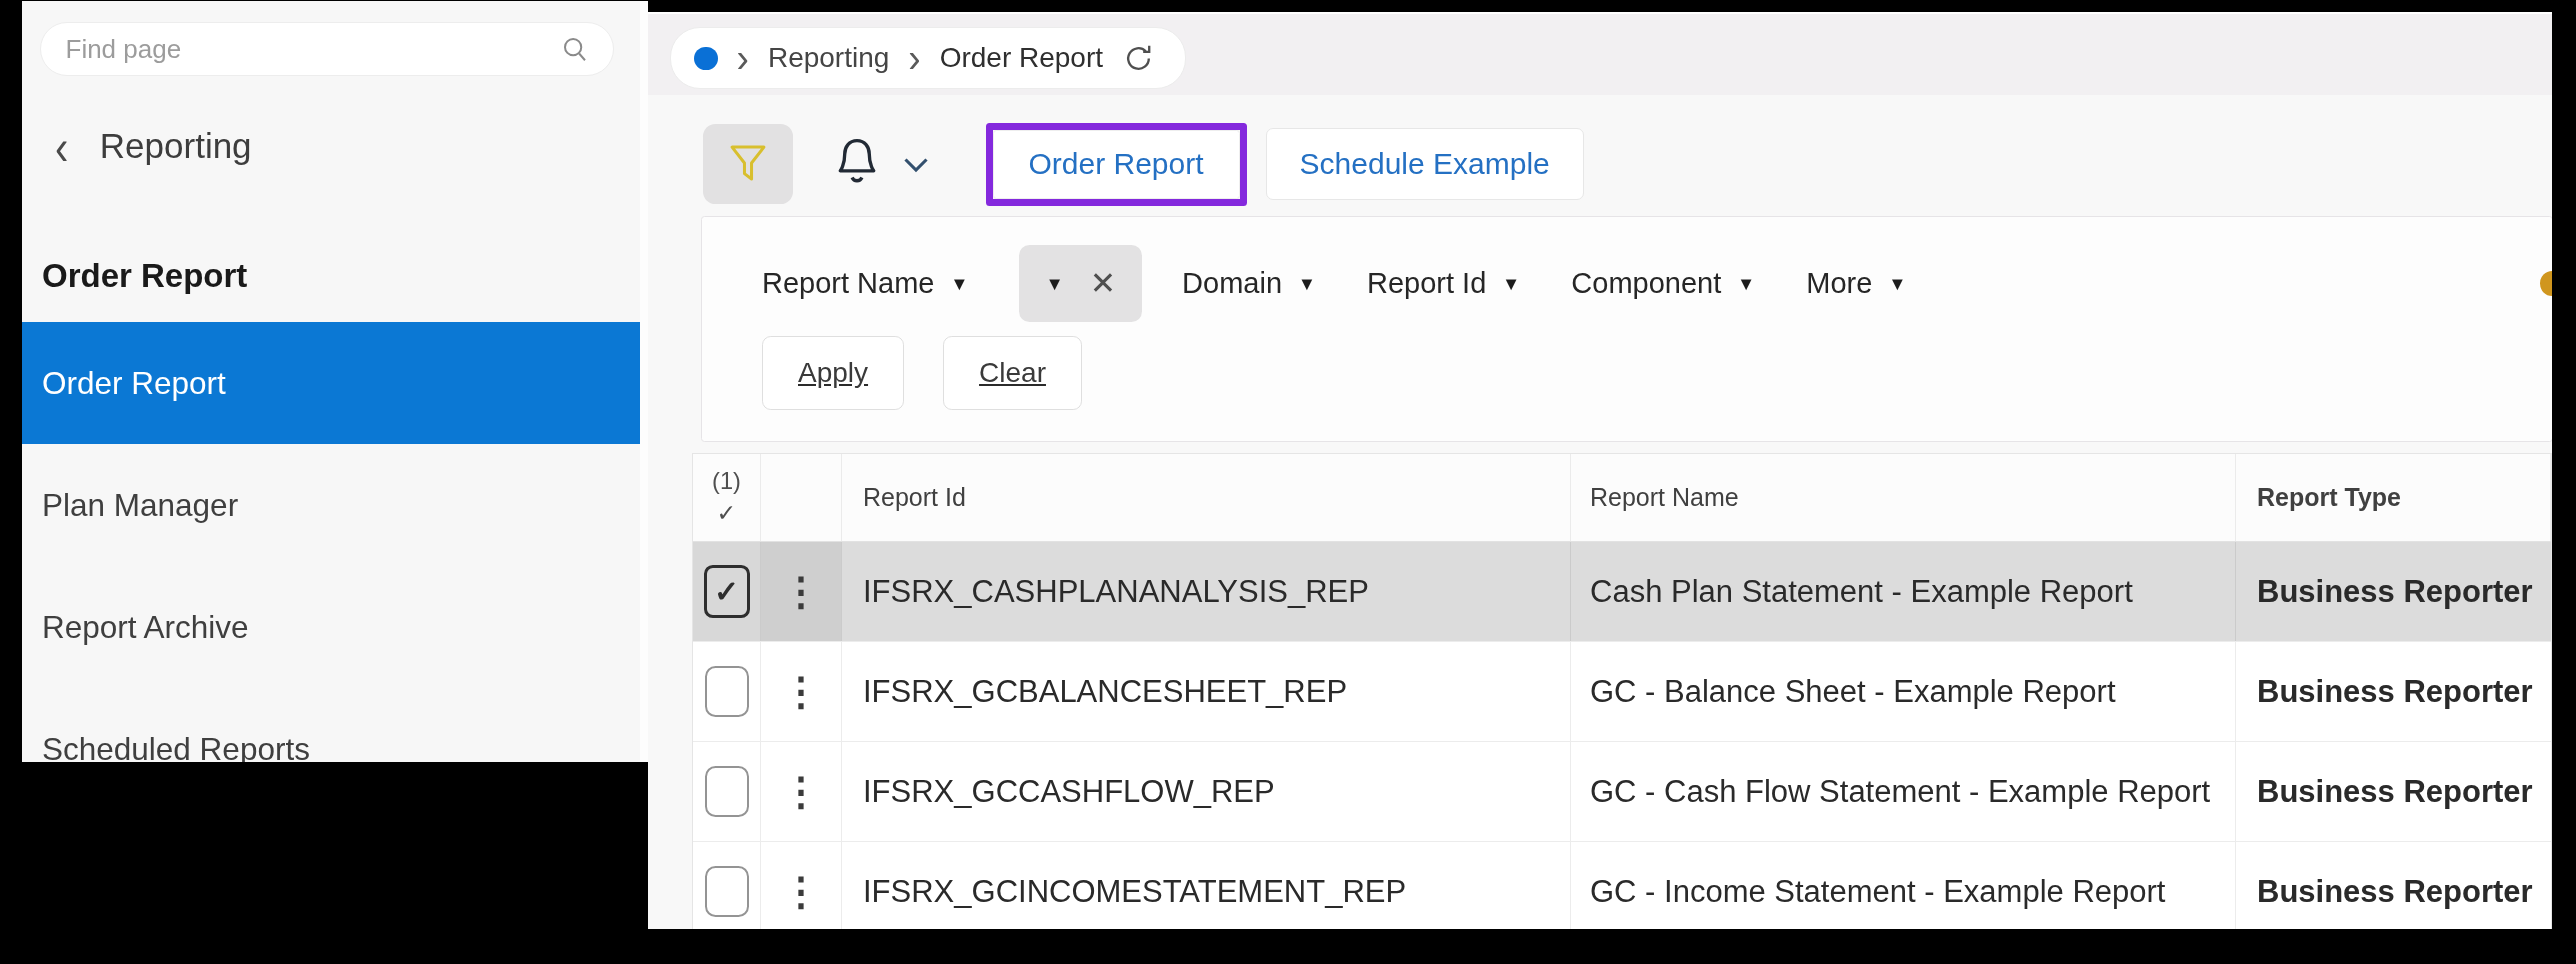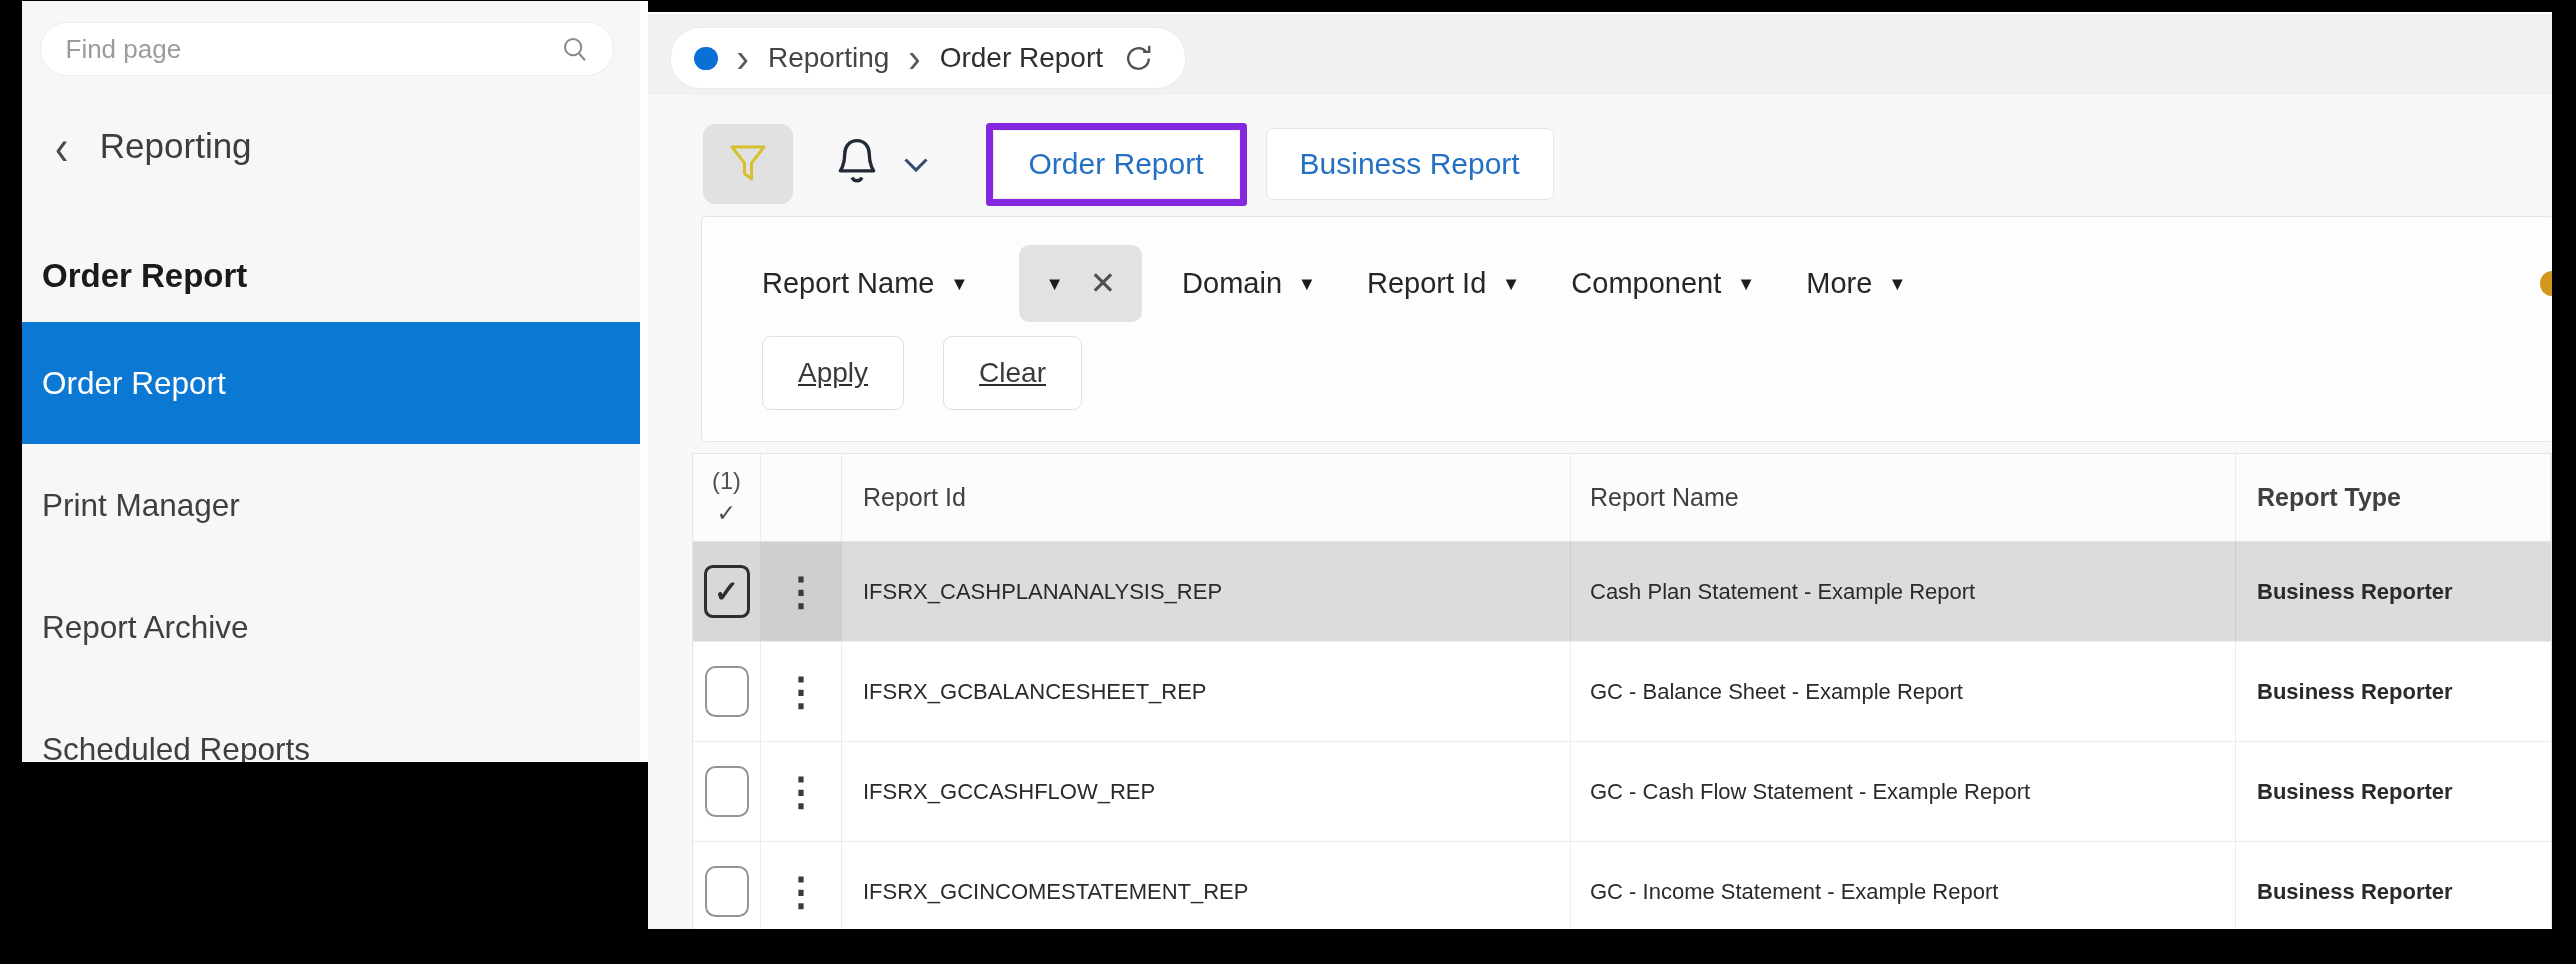--- a/index.html
+++ b/index.html
@@ -72,21 +72,21 @@
   .gbody-row{height:99px;border-bottom:1.8px solid #ececec;background:#fff;cursor:pointer;}
   .gc{display:flex;align-items:center;box-sizing:border-box;border-right:1.8px solid #ececec;overflow:hidden;}
   .ghead .gc{border-right:1.8px solid #ebebeb;}
   .c-sel{width:68px;justify-content:center;flex:none;}
   .c-kebab{width:81px;justify-content:center;flex:none;}
   .c-id{width:729px;padding-left:21px;flex:none;}
   .c-name{width:665px;padding-left:19px;flex:none;}
   .c-type{flex:1;padding-left:21px;border-right:none;font-weight:bold;}
   .hsel{flex-direction:column;justify-content:center;font-size:23.6px;color:#4f4f4f;line-height:1.35;}
   .htxt{font-size:25px;color:#404040;}
-  .cellt{font-size:22px;color:#2a2a2a;white-space:nowrap;}
+  .cellt{font-size:31px;color:#2a2a2a;white-space:nowrap;}
   .kebab{font-size:39px;font-weight:bold;color:#3b3b3b;letter-spacing:0;line-height:0.8;}
   .cb{width:40px;height:47px;border:2.6px solid #949494;border-radius:10.5px;background:#fff;
       display:flex;align-items:center;justify-content:center;cursor:pointer;}
   .gbody-row.selected{background:#dcdcdc;}
   .gbody-row.selected .gc{background:#dcdcdc;border-right-color:#cbcbcb;}
   .gbody-row.selected .c-sel{background:#d8d8d8;}
   .gbody-row.selected .c-kebab{background:#cfcfcf;}
   .gbody-row.selected .cb{border:3.5px solid #2e2e2e;background:transparent;border-radius:8.8px;}
   .ckmark{font-size:30px;color:#2e2e2e;font-weight:bold;}
 </style>
@@ -111,21 +111,21 @@
       <span class="side-back-label">Reporting</span>
     </div>
 
     <div class="side-section-title">Order Report</div>
 
     <nav class="side-items" id="side-items">
         <div class="side-item selected">
           <span class="side-item-label">Order Report</span>
         </div>
         <div class="side-item">
-          <span class="side-item-label">Print Manager</span>
+          <span class="side-item-label">Plan Manager</span>
         </div>
         <div class="side-item">
           <span class="side-item-label">Report Archive</span>
         </div>
         <div class="side-item">
           <span class="side-item-label">Scheduled Reports</span>
         </div>
         <div class="side-item">
           <span class="side-item-label">Power BI Integration</span>
           <span class="side-item-chevron">›</span>
@@ -171,21 +171,21 @@
           <svg width="28" height="17.5" viewBox="0 0 16 10" fill="none">
             <polyline points="2,2 8,8 14,2" stroke="#33506e" stroke-width="1.8" fill="none"></polyline>
           </svg>
         </span>
       </div>
 
       <div class="annot">
         <button class="tab-btn">Order Report</button>
       </div>
 
-      <button class="tab-btn secondary">Business Report</button>
+      <button class="tab-btn secondary">Schedule Example</button>
     </div>
 
     <section class="filter-panel">
       <div class="flt-row">
         <button class="flt">
           <span>Report Name</span>
           <span class="caret">▼</span>
         </button>
 
         <div class="chip">

